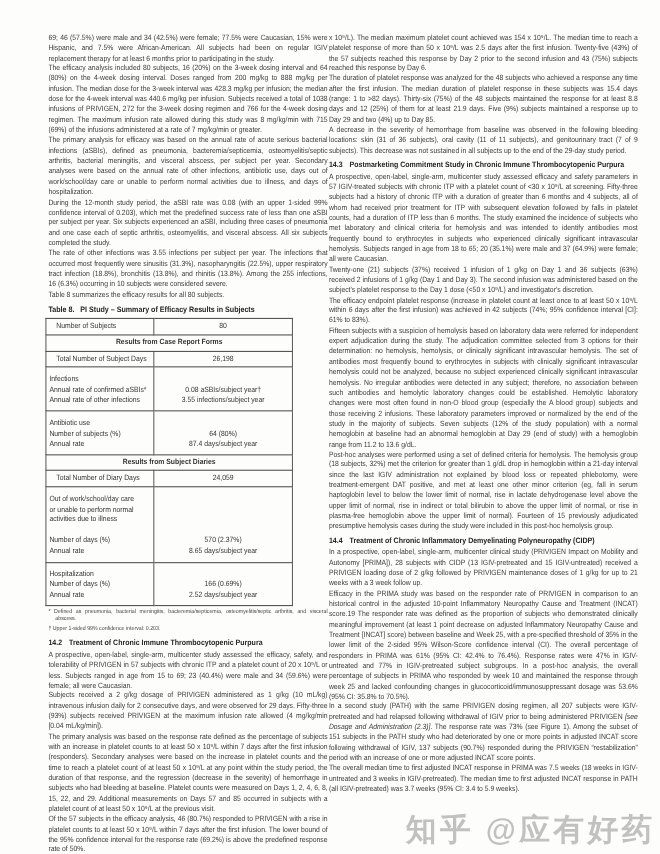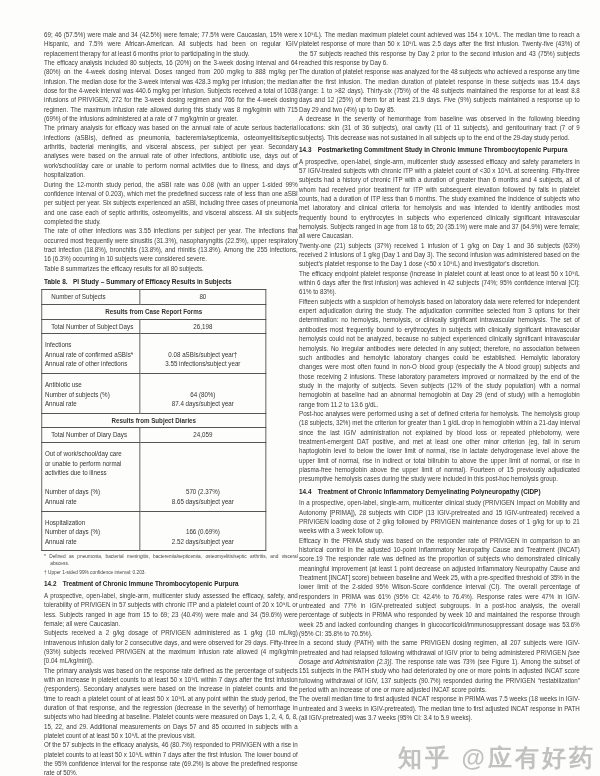--- a/index.html
+++ b/index.html
@@ -27,21 +27,21 @@
   tr.pad td{padding-top:6px;padding-bottom:4px;}
   td.spanhead{font-weight:bold;color:#242424;text-align:center;padding:2px 0;font-size:7px;}
   .ln{white-space:nowrap;overflow:visible;}
   .fn{font-size:5.3px;line-height:7px;color:#444;margin-top:2px;padding-left:7px;text-indent:-7px;text-align:justify;}
   .shead{font-weight:bold;font-size:7.1px;color:#242424;margin:4px 0 1px 0;line-height:9.5px;}
   .shead .snum{margin-right:7px;}
   .col-right .shead{white-space:nowrap;}
   .italic{font-style:italic;}
   .watermark{
     position:absolute;right:4px;bottom:2px;
-    font-size:24px;font-weight:bold;letter-spacing:3px;
+    font-size:28px;font-weight:bold;letter-spacing:3px;
     color:rgba(120,120,120,0.45);
     font-family:"Liberation Sans","DejaVu Sans",sans-serif;
     text-align:center;
   }
 </style>
 </head>
 <body>
 
 <div class="page">
 

